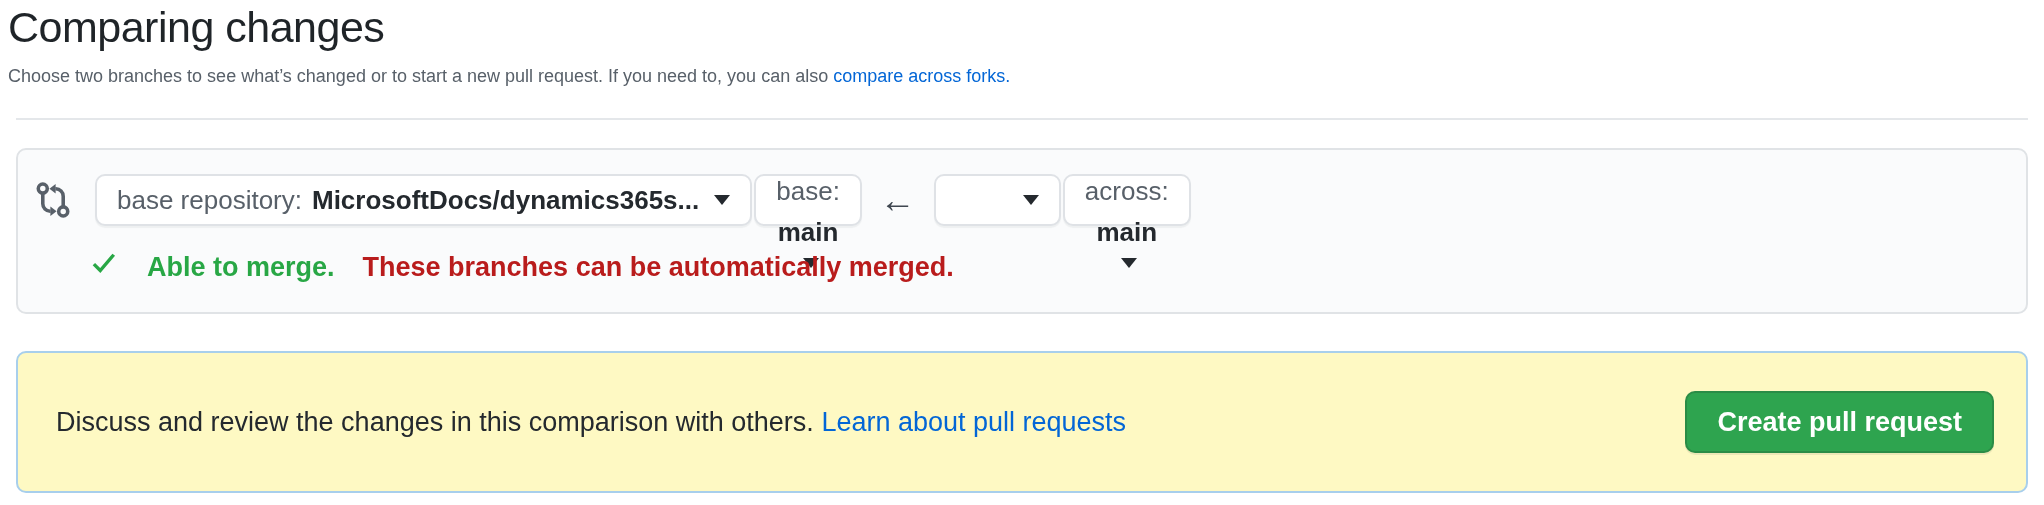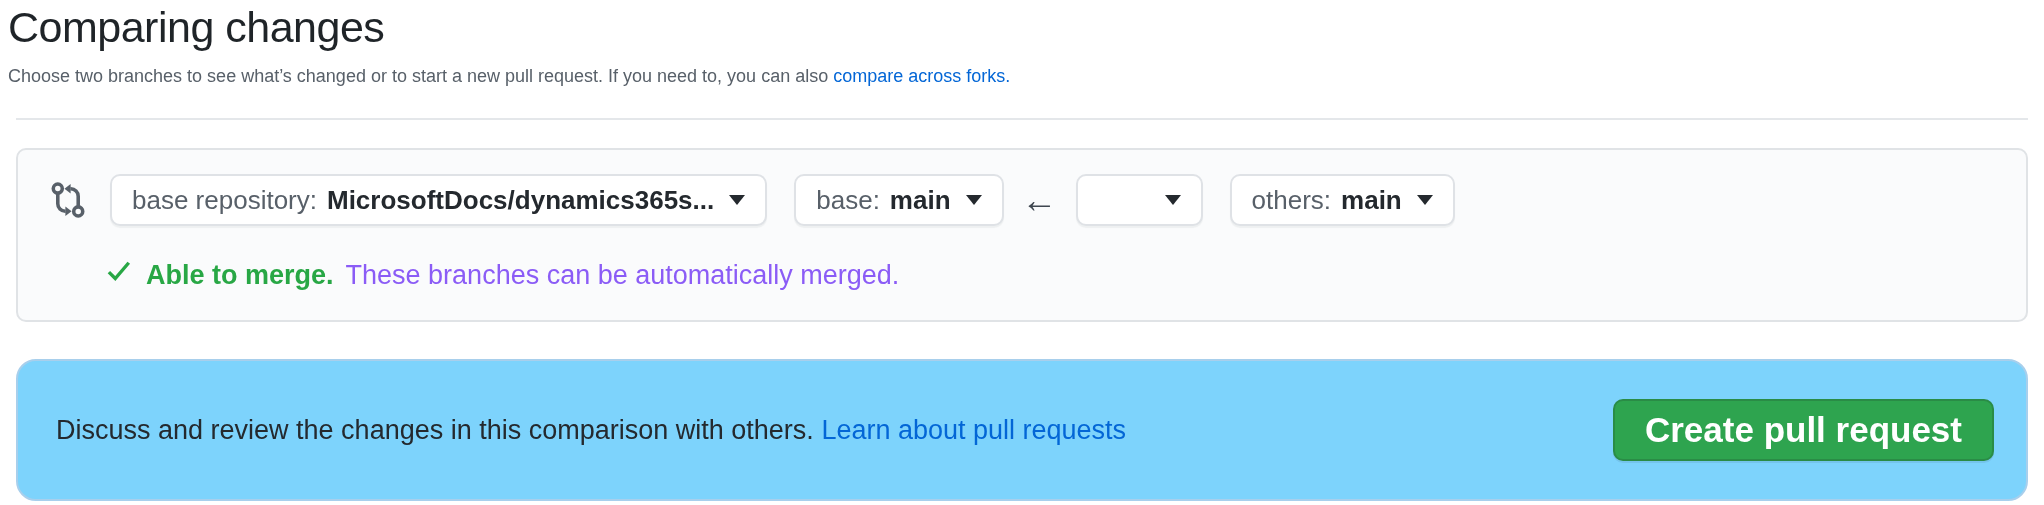--- a/index.html
+++ b/index.html
@@ -30,75 +30,75 @@
   .divider {
     border: none; border-top: 2px solid #e4e7ea;
     margin: 26px 8px 0 8px;
   }
 
   .compare-box {
     margin: 28px 8px 0 8px;
     background: #fafbfc;
     border: 2px solid #e0e3e6;
     border-radius: 10px;
-    padding: 24px 30px 26px 30px;
+    padding: 24px 30px 26px 15px;
   }
   .range-row { display: flex; align-items: center; }
   .compare-icon-wrap {
     width: 40px; display: flex; justify-content: center;
     margin-right: 22px; flex: none;
   }
   .branch-btn {
     display: inline-flex; align-items: center; gap: 10px;
     background: #ffffff;
     border: 2px solid #dfe2e6;
     border-radius: 10px;
     height: 52px; padding: 0 20px;
     font-size: 26px; font-family: inherit;
     box-shadow: 0 2px 1px rgba(27,31,35,0.05);
     cursor: pointer; white-space: nowrap;
   }
-  .branch-btn + .branch-btn { margin-left: 27px; }
+  .branch-btn + .branch-btn { margin-left: 2px; flex-direction: column; }
   .branch-btn .lbl { color: #586069; }
   .branch-btn .val { color: #24292e; font-weight: 700; text-align: center; }
   .redacted-gap { display: inline-block; width: 52px; }
   .caret {
     width: 0; height: 0;
     border-left: 8px solid transparent;
     border-right: 8px solid transparent;
     border-top: 10px solid #24292e;
     margin-left: 5px; flex: none;
   }
   .dir-arrow {
     font-size: 36px; line-height: 36px; color: #3f4750;
     margin: 0 18px; flex: none;
   }
 
   .merge-row {
-    display: flex; align-items: center; gap: 12px;
-    margin: 30px 0 0 56px;
+    display: flex; align-items: center; gap: 28px;
+    margin: 22px 0 0 56px;
     font-size: 27px; line-height: 34px;
   }
   .merge-status { color: #28a745; font-weight: 700; }
-  .merge-desc { color: #8b5cf6; }
+  .merge-desc { color: #b91c1c; font-weight: bold; }
 
   .callout {
     margin: 37px 8px 0 8px;
     height: 142px;
-    background: #7dd3fc;
+    background: #fef9c3;
     border: 2px solid #a8cfec;
-    border-radius: 20px;
+    border-radius: 10px;
     display: flex; align-items: center; justify-content: space-between;
     padding: 0 32px 0 38px;
   }
   .callout-text { font-size: 27px; color: #24292e; }
   .create-pr-btn {
     background: #2ea44f;
     color: #ffffff;
-    font-size: 35px; font-weight: 700; font-family: inherit;
+    font-size: 27px; font-weight: 700; font-family: inherit;
     border: 2px solid rgba(27,31,35,0.18);
     border-radius: 10px;
     height: 62px; padding: 0 30px;
     cursor: pointer; white-space: nowrap;
     box-shadow: 0 2px 0 rgba(27,31,35,0.08);
   }
 </style>
 </head>
 <body>
 
@@ -139,21 +139,21 @@
       </button>
 
       <span class="dir-arrow">←</span>
 
       <button class="branch-btn">
         <span class="redacted-gap"></span>
         <span class="caret"></span>
       </button>
 
       <button class="branch-btn">
-        <span class="lbl">others:</span>
+        <span class="lbl">across:</span>
         <span class="val">main</span>
         <span class="caret"></span>
       </button>
 
     </div>
 
     <div class="merge-row">
       <span>
         <svg width="30" height="30" viewBox="0 0 16 16" aria-hidden="true">
           <path d="M2.6 8.6 L6 12 L13.2 3.6" fill="none" stroke="#28a745" stroke-width="1.8"></path>

